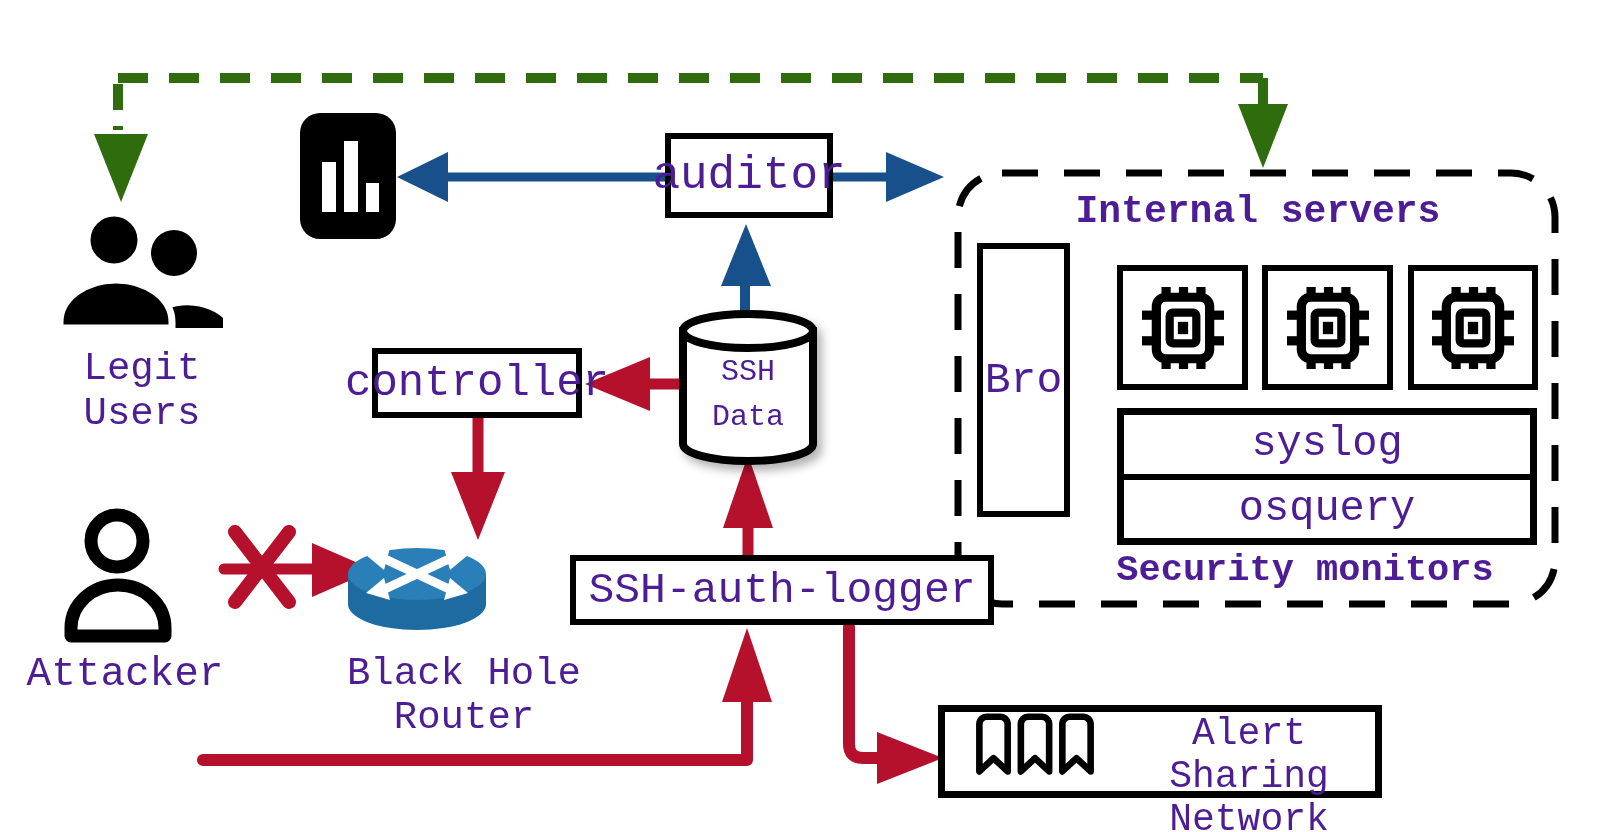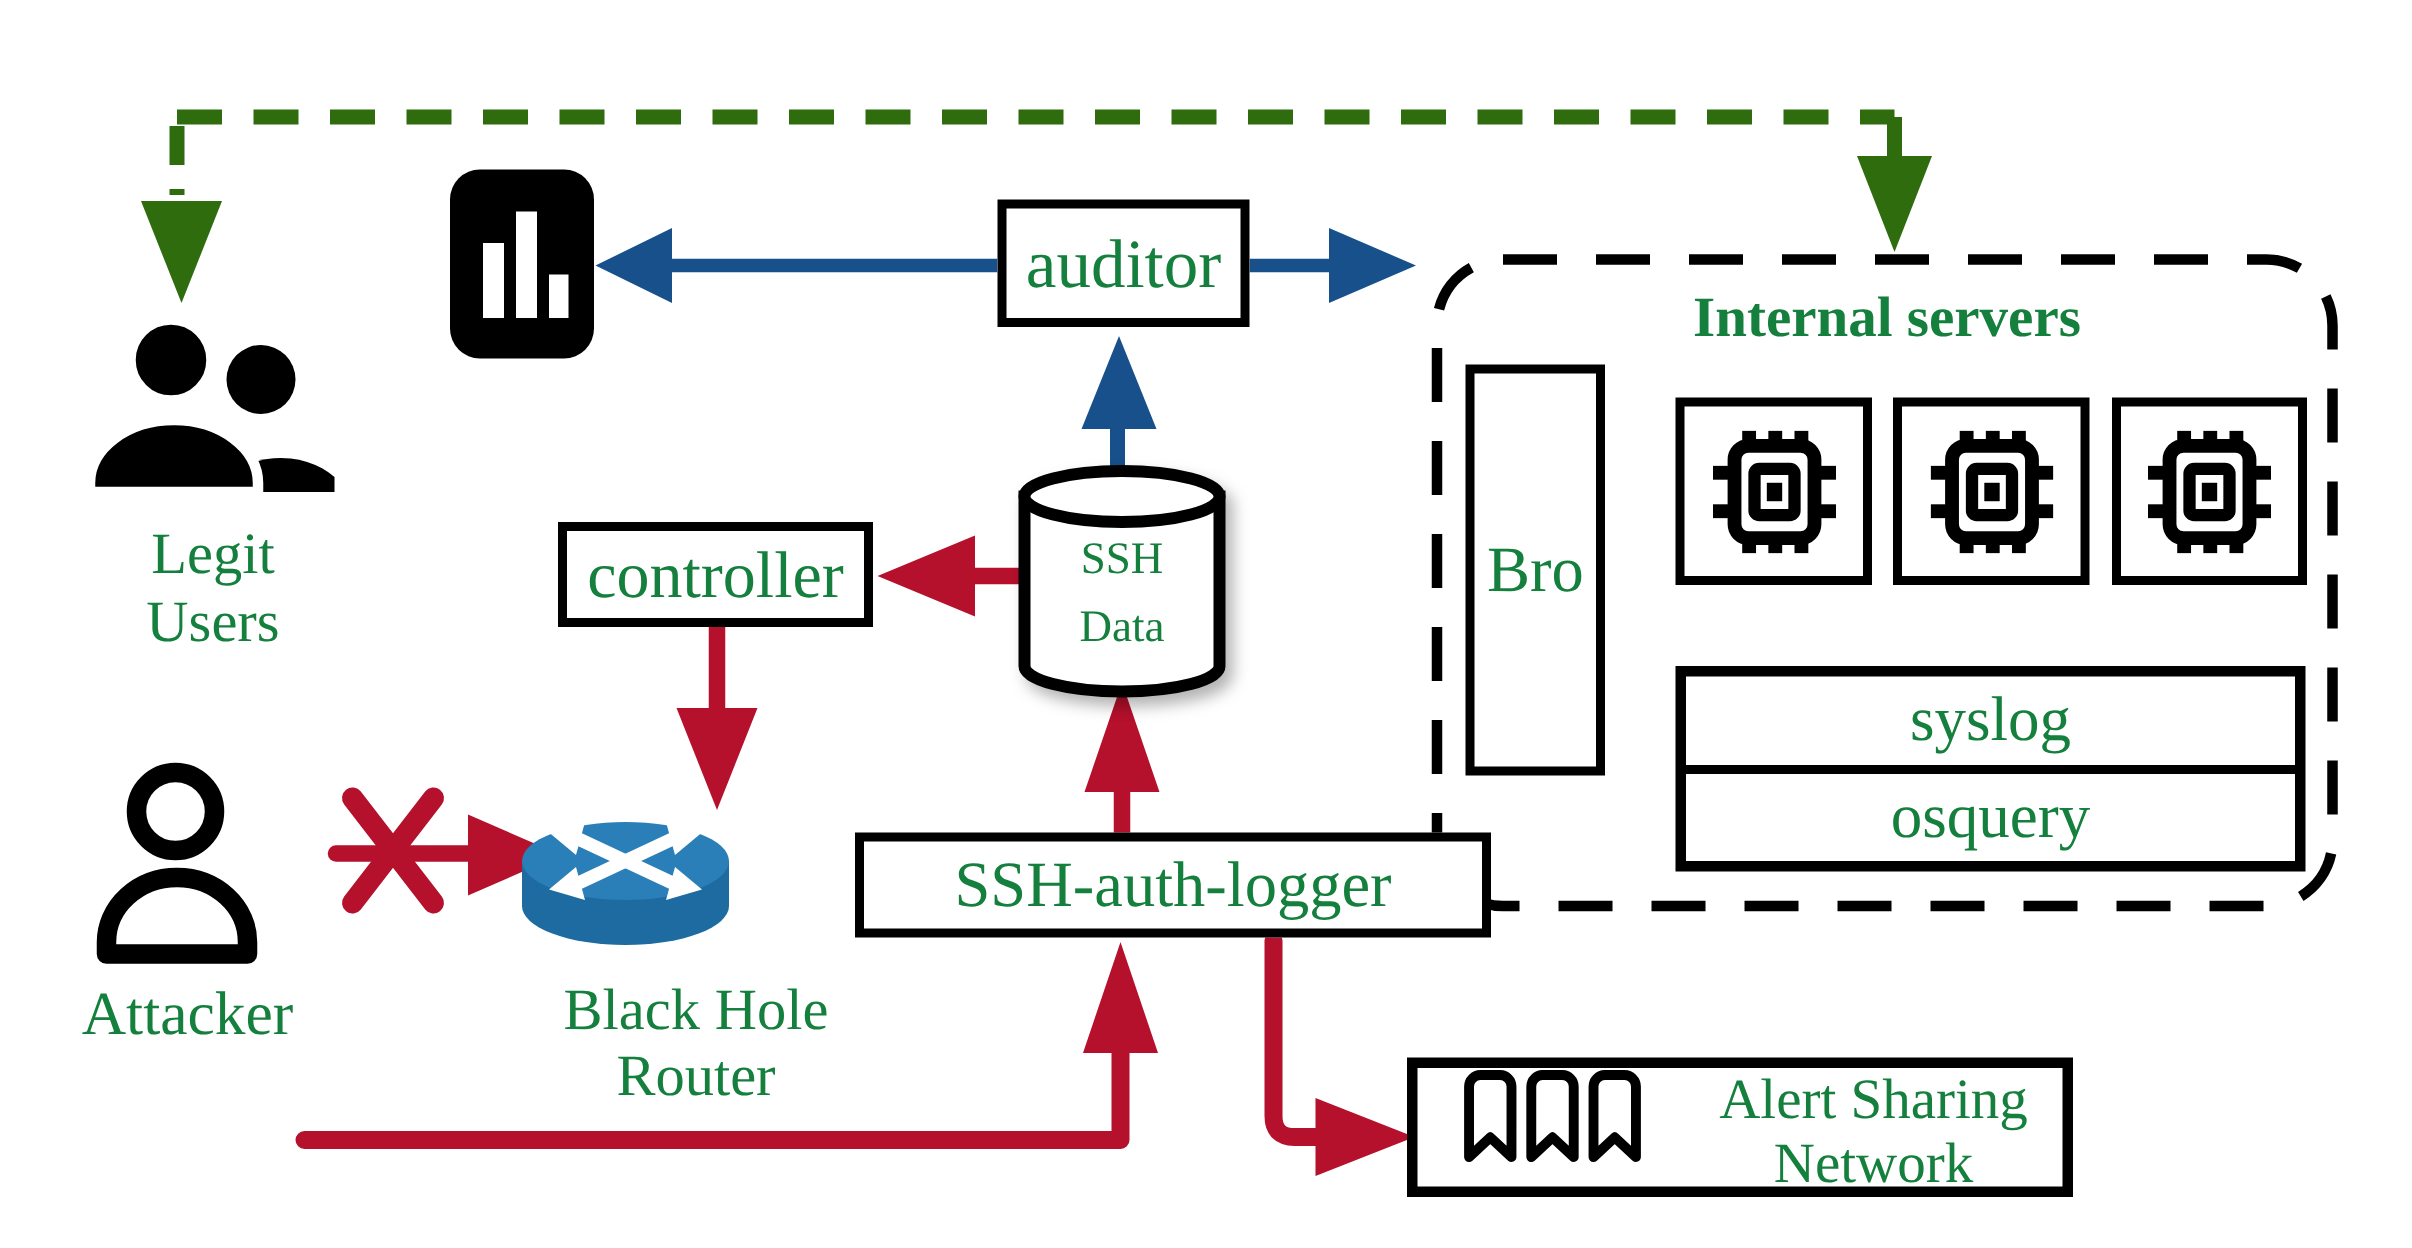--- a/index.html
+++ b/index.html
@@ -1,25 +1,25 @@
 <!DOCTYPE html>
 <html><head>
 <meta charset="utf-8">
 <style>
   html,body{margin:0;padding:0;background:#fff;}
   .canvas{position:relative;width:1608px;height:832px;background:#fff;overflow:hidden;
-          font-family:Liberation Serif, serif;color:#15803d;}
+          font-family:Liberation Mono, monospace;color:#4c1d95;}
   .underlay{position:absolute;left:0;top:0;}
   .abs{position:absolute;box-sizing:border-box;}
   .node{border:6px solid #000;background:#fff;display:flex;align-items:center;justify-content:center;}
   .lbl{text-align:center;white-space:pre-line;}
   .bold{font-weight:700;}
   .shadowed{filter:drop-shadow(5px 6px 5px rgba(0,0,0,0.30));}
   .chipbox{border:6px solid #000;background:#fff;display:flex;align-items:center;justify-content:center;}
-  .stack{border:7px solid #000;background:#fff;display:flex;flex-direction:column;margin-top:36px;}
+  .stack{border:7px solid #000;background:#fff;display:flex;flex-direction:column;}
   .stack .row{flex:1;display:flex;align-items:center;justify-content:center;font-size:42px;}
   .stack .row.first{border-bottom:6px solid #000;}
   .alertbox{border:7px solid #000;background:#fff;display:flex;gap:10px;padding-left:12px;}
 </style>
 </head>
 <body>
 
 <div class="canvas">
 
   <svg class="underlay" width="1608" height="832" viewBox="0 0 1608 832">
@@ -168,20 +168,21 @@
 
   <div class="abs stack" style="left:1117px;top:408px;width:420px;height:137px;">
     <div class="row first">
       <span>syslog</span>
     </div>
     <div class="row">
       <span>osquery</span>
     </div>
   </div>
 
+  <div class="abs lbl bold" style="left:1105px;top:549px;width:400px;font-size:37px;">Security monitors</div>
 
   <div class="abs alertbox" style="left:938px;top:705px;width:444px;height:93px;">
     <svg width="156" height="66" viewBox="0 0 132 70">
       <use href="#bookmark" x="0" width="44" height="70"></use>
       <use href="#bookmark" x="44" width="44" height="70"></use>
       <use href="#bookmark" x="88" width="44" height="70"></use>
     </svg>
     <div class="lbl" style="flex:1;font-size:38px;line-height:43px;">Alert Sharing
 Network</div>
   </div>

